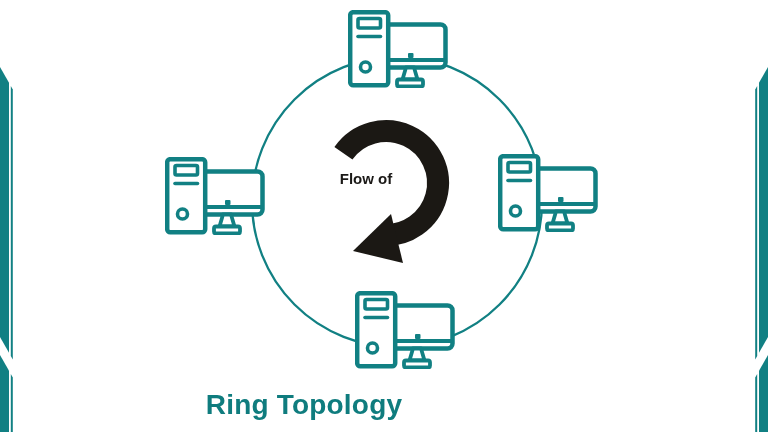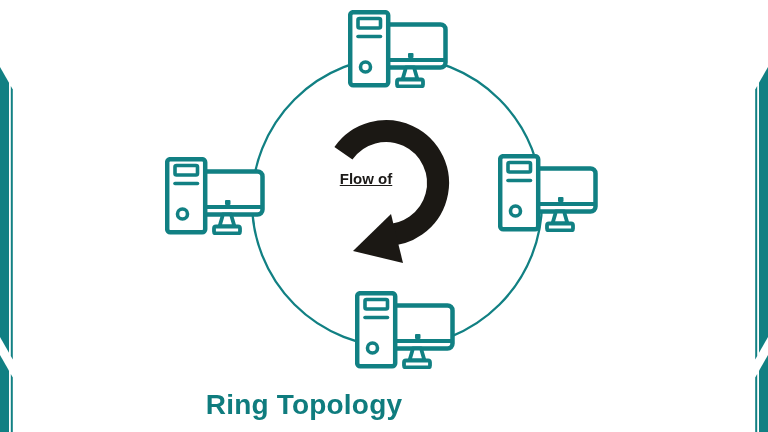--- a/index.html
+++ b/index.html
@@ -8,21 +8,21 @@
   .stage svg{position:absolute;left:0;top:0;}
   .s-teal{stroke:var(--teal,#118083);}
   .f-teal{fill:var(--teal,#118083);}
   .f-white{fill:#ffffff;}
   .f-none{fill:none;}
   .f-arrow{fill:var(--arrow-black,#1b1814);}
   .s-arrow{stroke:var(--arrow-black,#1b1814);}
   .center-label{
     position:absolute; left:296px; top:168px; width:140px;
     text-align:center; font-size:15px; font-weight:bold;
-    line-height:21px; color:#1b1917;text-decoration:underline;
+    line-height:21px; color:#1b1917;
   }
   .page-title{
     position:absolute; left:0; top:389px; width:608px; margin:0;
     text-align:center; font-size:28px; font-weight:bold;
     color:var(--title-teal,#0f7c7e); letter-spacing:0.2px;
   }
 </style>
 </head>
 <body>
 

